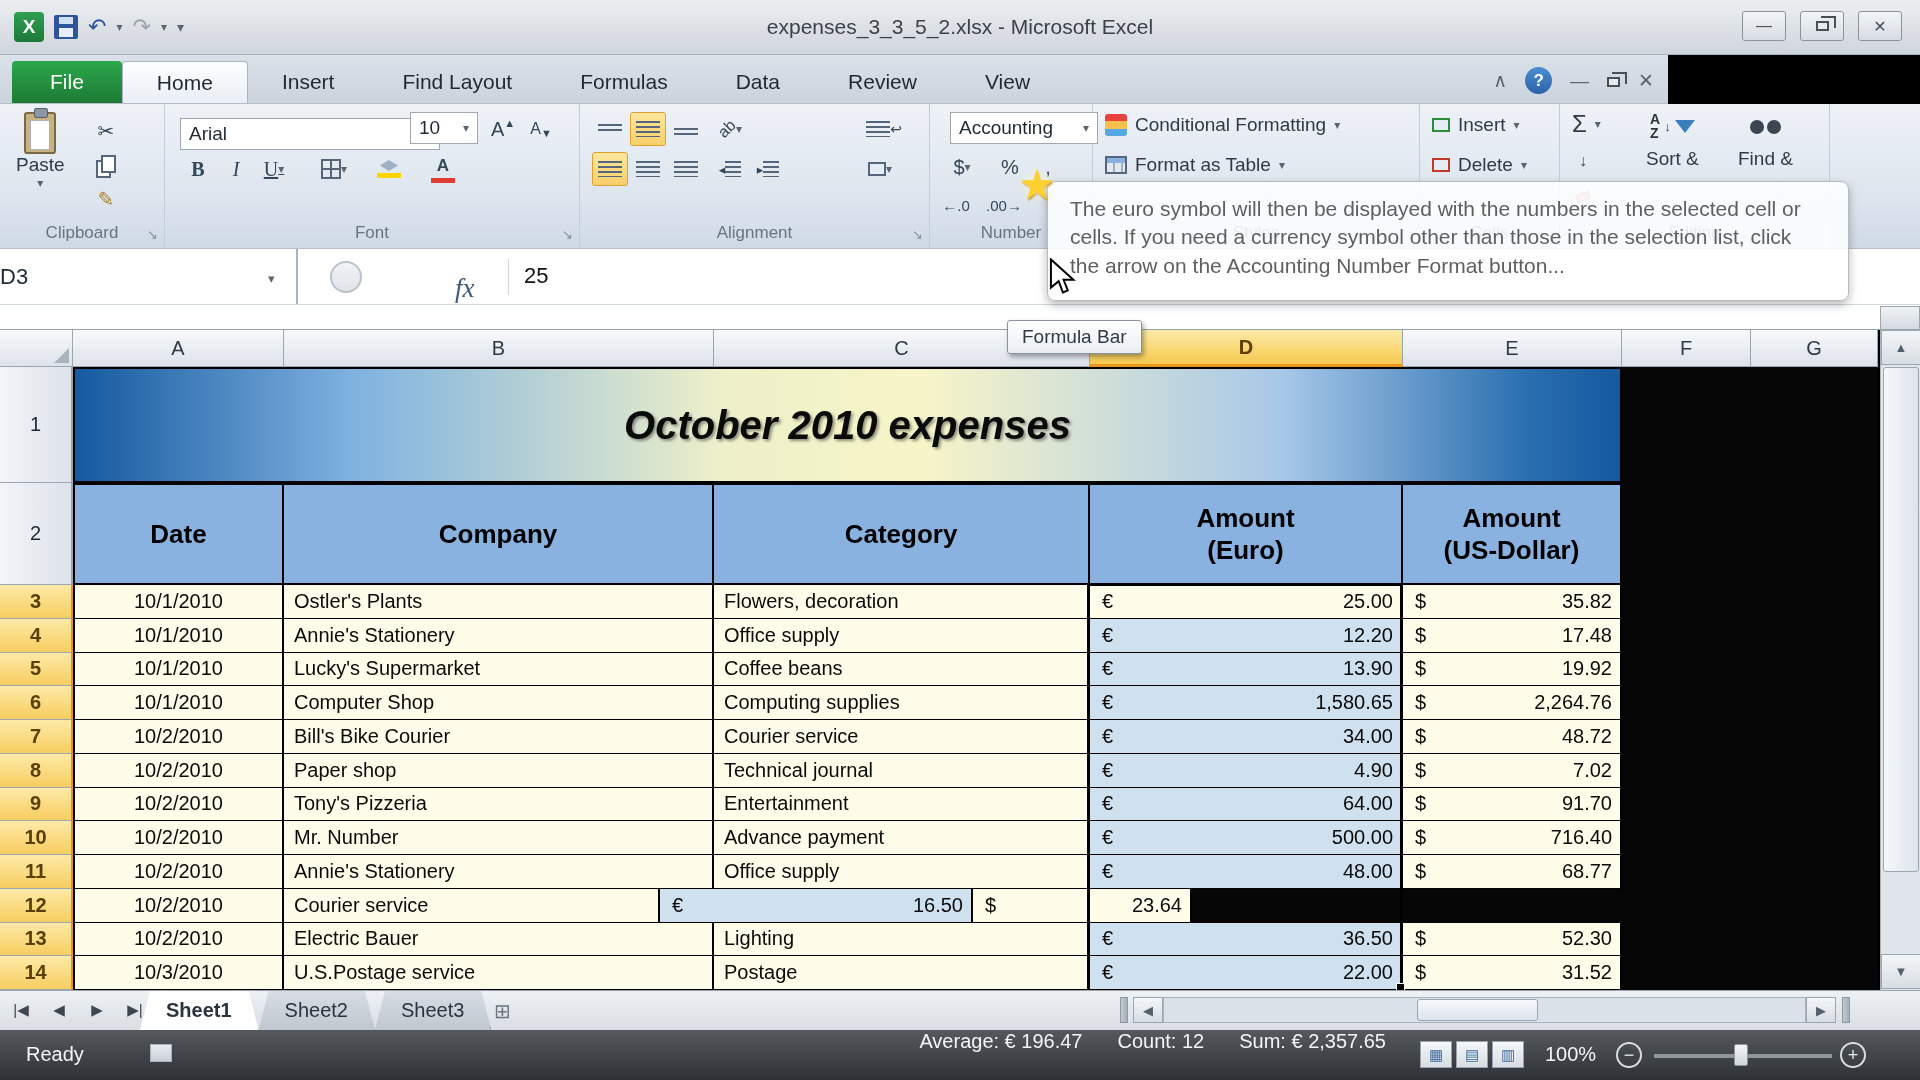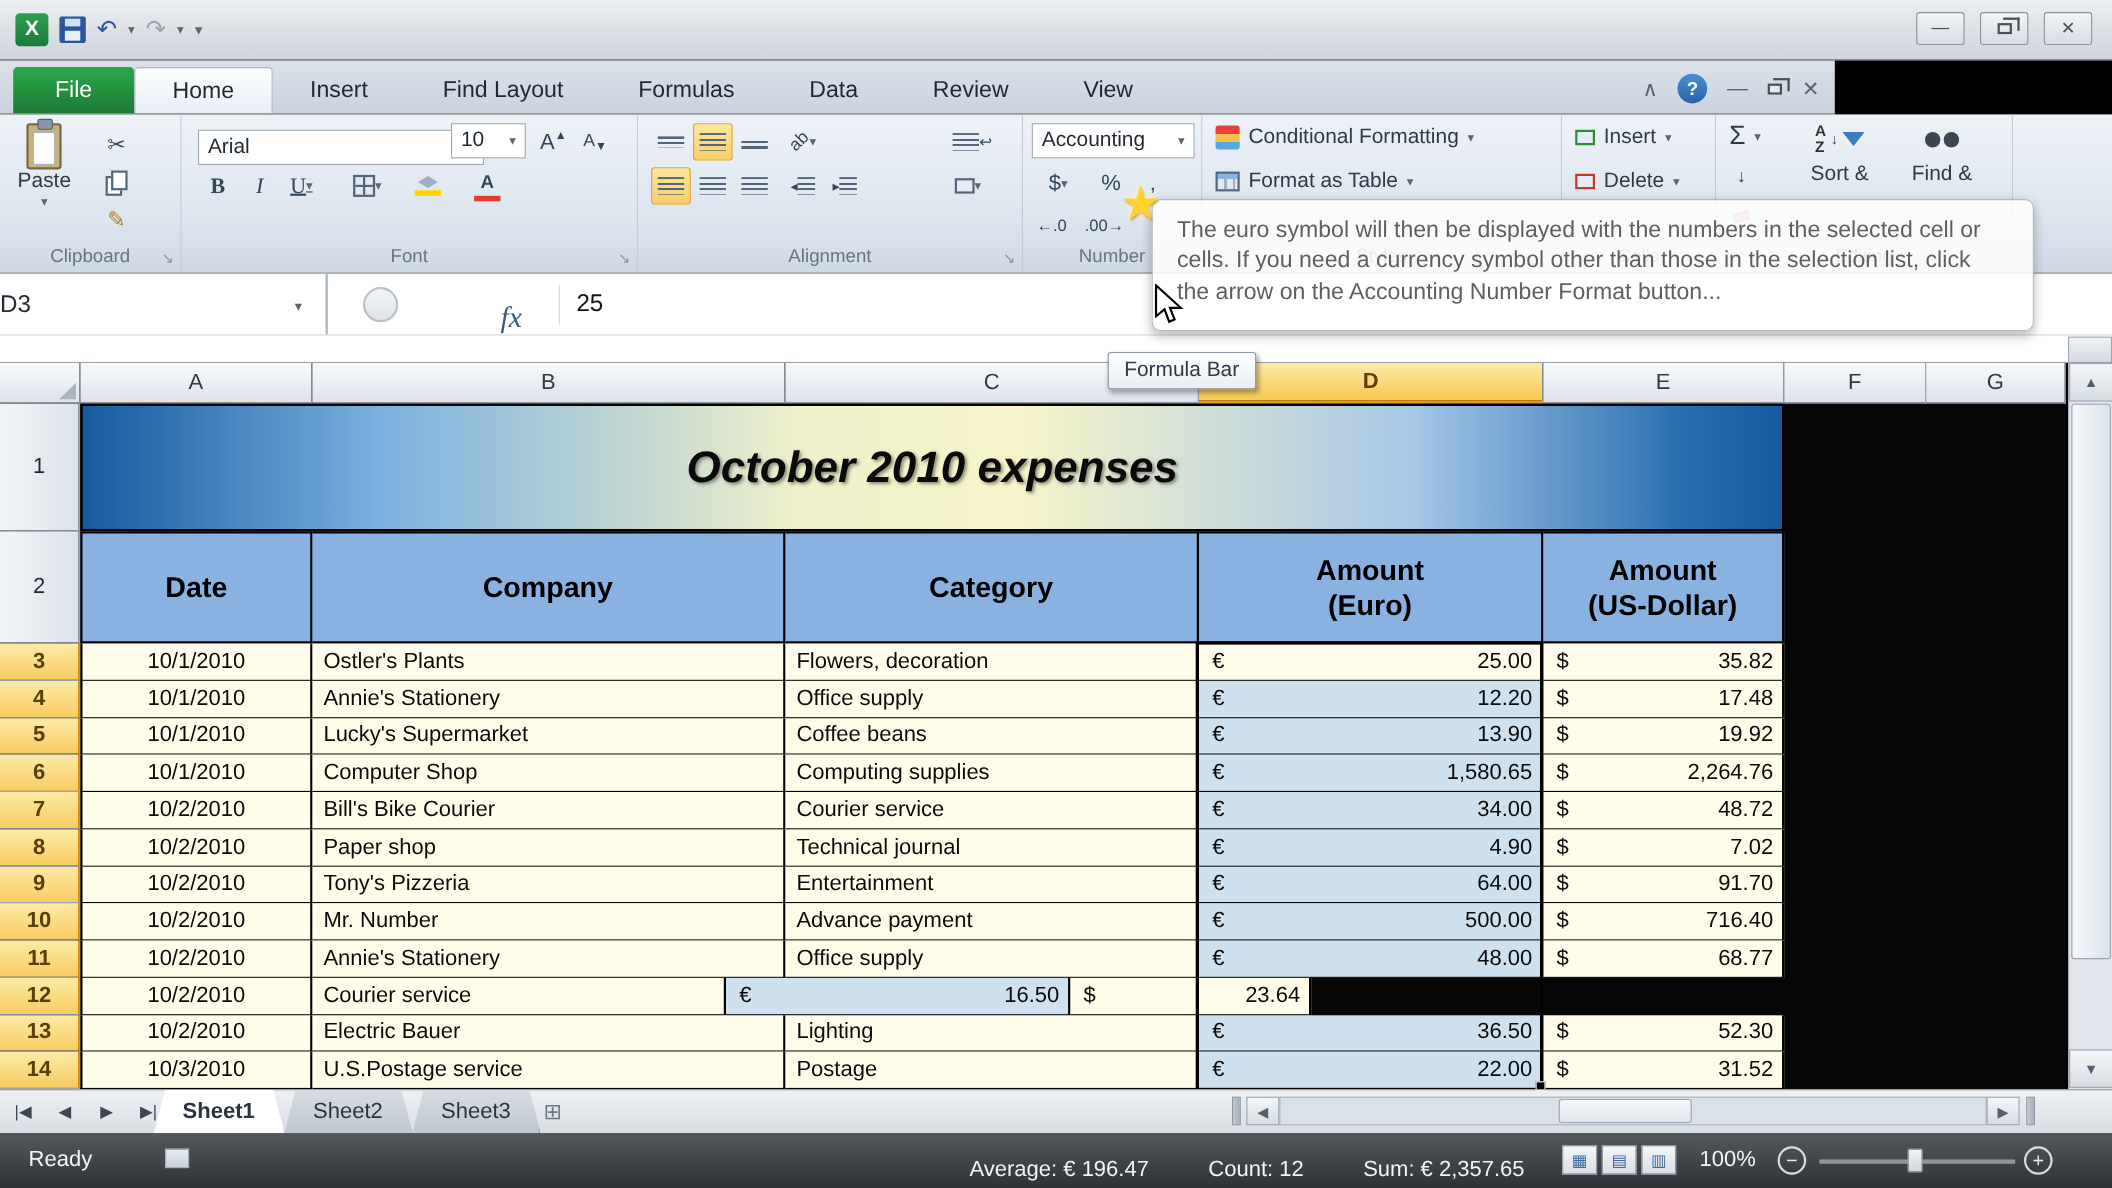--- a/index.html
+++ b/index.html
@@ -110,21 +110,21 @@
   .newsheet{height:100%;padding:0 14px;display:flex;align-items:center;font-size:20px;color:#6b7680}
   .hsplit{position:absolute;top:6px;width:8px;height:26px;background:linear-gradient(90deg,#c2cad2,#a6b0ba);border:1px solid #8f99a4}
   .hbtn{position:absolute;top:6px;width:30px;height:26px;background:linear-gradient(#f4f6f8,#d7dde3);border:1px solid #9aa6b2;display:flex;align-items:center;justify-content:center;font-size:13px;color:#51606e}
   .htrack{position:absolute;left:1163px;top:6px;width:643px;height:26px;background:#dbe1e8;border:1px solid #aab4bf}
   .hthumb{position:absolute;left:253px;top:1px;width:121px;height:22px;background:linear-gradient(#f6f8fa,#dde4ec);border:1px solid #9aa6b2;border-radius:3px}
 
   
   .statusbar{position:absolute;left:0;top:1030px;width:1920px;height:50px;background:linear-gradient(#55595d,#2e3135);color:#f2f4f6;font-size:20px}
   .stat-item{position:absolute;top:13px;white-space:nowrap}
   .macroicon{position:absolute;left:150px;top:14px;width:22px;height:18px;border:1px solid #aab4bf;background:linear-gradient(#e8ecf0,#c8d0d8)}
-  .stats{position:absolute;right:534px;top:22px;display:flex;gap:54px;white-space:nowrap}
+  .stats{position:absolute;right:534px;top:0;display:flex;gap:35px;white-space:nowrap}
   .viewbtn{position:absolute;top:11px;width:32px;height:27px;background:linear-gradient(#f5f7f9,#d7dde3);border:1px solid #9aa4ae;display:flex;align-items:center;justify-content:center;font-size:15px;color:#3d6a9e}
   .zoomcirc{position:absolute;top:12px;width:26px;height:26px;border-radius:50%;border:2px solid #d7dde3;display:flex;align-items:center;justify-content:center;font-size:18px;color:#e8eaec}
   .ztrack{position:absolute;left:1654px;top:24px;width:178px;height:4px;background:#8f959b}
   .ztick{position:absolute;left:86px;top:-4px;width:2px;height:12px;background:#c8cdd2}
   .zhandle{position:absolute;left:1734px;top:14px;width:14px;height:22px;background:linear-gradient(#f2f4f6,#cfd6dd);border:1px solid #8f959b;border-radius:2px}
 
   
   .bigtip{position:absolute;left:1047px;top:181px;width:802px;min-height:120px;background:rgba(255,255,255,.85);border:1px solid #b9b9b9;border-radius:8px;box-shadow:0 4px 10px rgba(0,0,0,.28);padding:13px 22px;font-size:21px;line-height:1.35;color:#5f5f5f;z-index:50}
   .star{position:absolute;left:1018px;top:160px;font-size:42px;color:#ffd02e;text-shadow:0 0 8px #fff8d0,1px 2px 2px #b8860b;z-index:55}
   .fbtip{position:absolute;left:1007px;top:320px;padding:5px 14px;background:linear-gradient(#ffffff,#e9edf2);border:1px solid #8a94a0;border-radius:3px;font-size:19px;color:#2f3a46;box-shadow:2px 3px 5px rgba(0,0,0,.35);z-index:60;white-space:nowrap}
@@ -136,20 +136,21 @@
 <div class="titlebar">
   <div class="qat">
     <span class="xlicon">X</span>
     <span class="floppy"></span>
     <span class="qglyph">↶</span>
       <span class="caret">▾</span>
     <span class="qglyph dis">↷</span>
       <span class="caret">▾</span>
     <span class="caret" style="font-size:14px">▾</span>
   </div>
+  <div class="wtitle">expenses_3_3_5_2.xlsx  -  Microsoft Excel</div>
   <div class="winbtns">
     <span class="wbtn">—</span>
     <span class="wbtn">
         <span class="rst"></span>
       </span>
     <span class="wbtn">✕</span>
   </div>
 </div>
 
 <div class="tabrow">
@@ -257,21 +258,21 @@
     <div class="mini" style="left:170px;top:48px;font-size:13px">▸<span class="ic-lines" style="width:16px"></span></div>
     <div class="mini" style="left:268px;top:48px;width:64px">
         <span class="ic-cells"></span>
         <span class="caret">▾</span>
       </div>
     <div class="glabel">Alignment</div>
     <span class="launch">↘</span>
   </div>
 
   <div class="rgroup" style="left:930px;width:163px">
-    <div class="combo" style="left:8px;top:8px;width:148px">
+    <div class="combo" style="left:20px;top:8px;width:148px">
         <span>Accounting</span>
         <span class="caret">▾</span>
       </div>
     <div class="mini" style="left:8px;top:46px;width:48px">
         <span>$</span>
         <span class="caret">▾</span>
       </div>
     <div class="mini" style="left:62px;top:46px">
         <span>%</span>
       </div>

